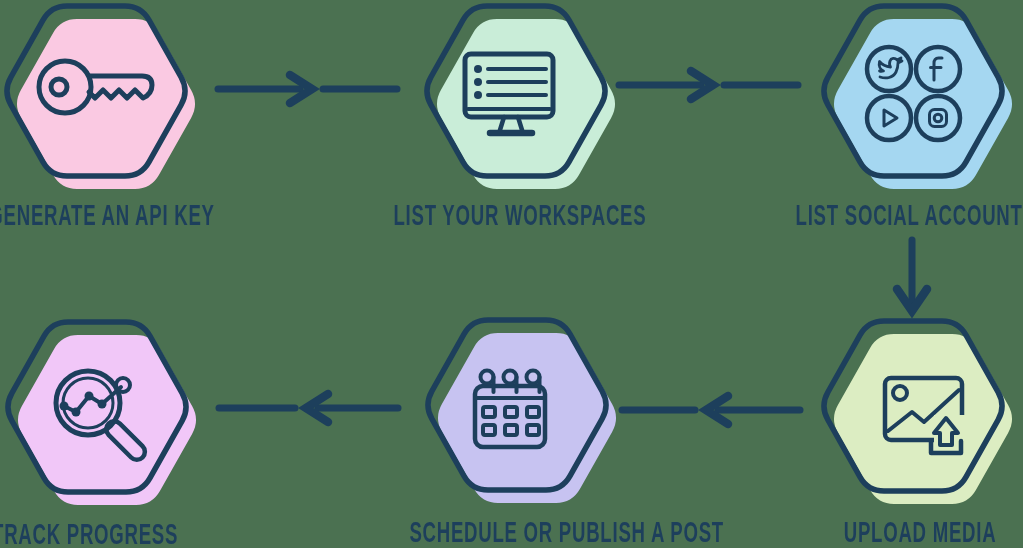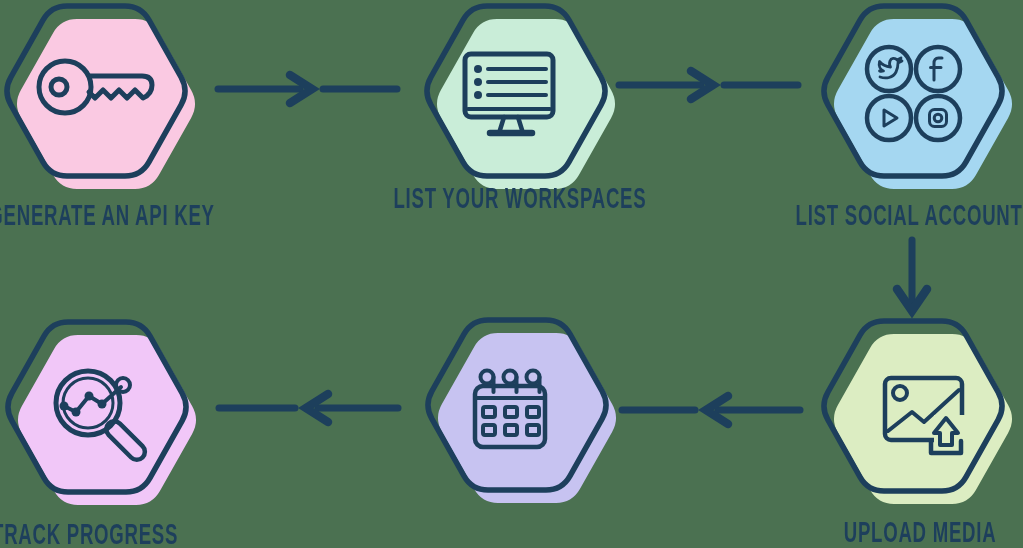--- a/index.html
+++ b/index.html
@@ -52,21 +52,21 @@
       <circle class="dot" cx="59" cy="67" r="4"></circle>
       <circle class="dot" cx="59" cy="80" r="4"></circle>
       <circle class="dot" cx="59" cy="93" r="4"></circle>
       <path class="ic s4" d="M69,67 H127"></path>
       <path class="ic s4" d="M69,80 H127"></path>
       <path class="ic s4" d="M69,93 H127"></path>
       <path class="ic s45" d="M85,115 L81,128 M99,115 L103,128"></path>
       <path class="ic" style="stroke-width:6.5" d="M71,131 H113"></path>
     </g>
   </svg>
-  <div class="label" style="left:316px;top:183px">
+  <div class="label" style="left:316px;top:200px">
     <span>LIST YOUR WORKSPACES</span>
   </div>
 
   <svg class="hex" style="left:816px;top:2px" width="215" height="205" viewBox="0 0 215 205">
     <use href="#hexpath" class="hexfill" transform="translate(14,17)" fill="#a5d7f1"></use>
     <use href="#hexpath" class="hexline" transform="translate(4,4)"></use>
     <g>
       <circle class="ic s45" cx="73" cy="67" r="22"></circle>
       <circle class="ic s45" cx="122" cy="67" r="22"></circle>
       <circle class="ic s45" cx="73" cy="116" r="22"></circle>
@@ -119,20 +119,23 @@
       <circle class="ic s4" cx="113" cy="61" r="6.5"></circle>
       <path class="ic s4" d="M119.5,61 V76"></path>
       <rect class="ic s4" x="63" y="91" width="12" height="10" rx="2"></rect>
       <rect class="ic s4" x="85" y="91" width="12" height="10" rx="2"></rect>
       <rect class="ic s4" x="107" y="91" width="12" height="10" rx="2"></rect>
       <rect class="ic s4" x="63" y="109" width="12" height="10" rx="2"></rect>
       <rect class="ic s4" x="85" y="109" width="12" height="10" rx="2"></rect>
       <rect class="ic s4" x="107" y="109" width="12" height="10" rx="2"></rect>
     </g>
   </svg>
+  <div class="label" style="left:313px;top:517px">
+    <span>SCHEDULE OR PUBLISH A POST</span>
+  </div>
 
   <svg class="hex" style="left:0px;top:318px" width="215" height="205" viewBox="0 0 215 205">
     <use href="#hexpath" class="hexfill" transform="translate(14,17)" fill="#f1c7f8"></use>
     <use href="#hexpath" class="hexline" transform="translate(4,4)"></use>
     <g>
       <rect class="ic s45" x="102" y="105" width="16" height="48" rx="8" transform="rotate(-45 110 107)" fill="#f1c7f8"></rect>
       <circle class="ic s5" cx="88" cy="85" r="32"></circle>
       <circle class="ic s3" cx="88" cy="85" r="25"></circle>
       <path class="ic s4" d="M64,88 L76,94 L89,78 L102,86 L121,69"></path>
       <circle class="dot" cx="64" cy="88" r="4.5"></circle>

